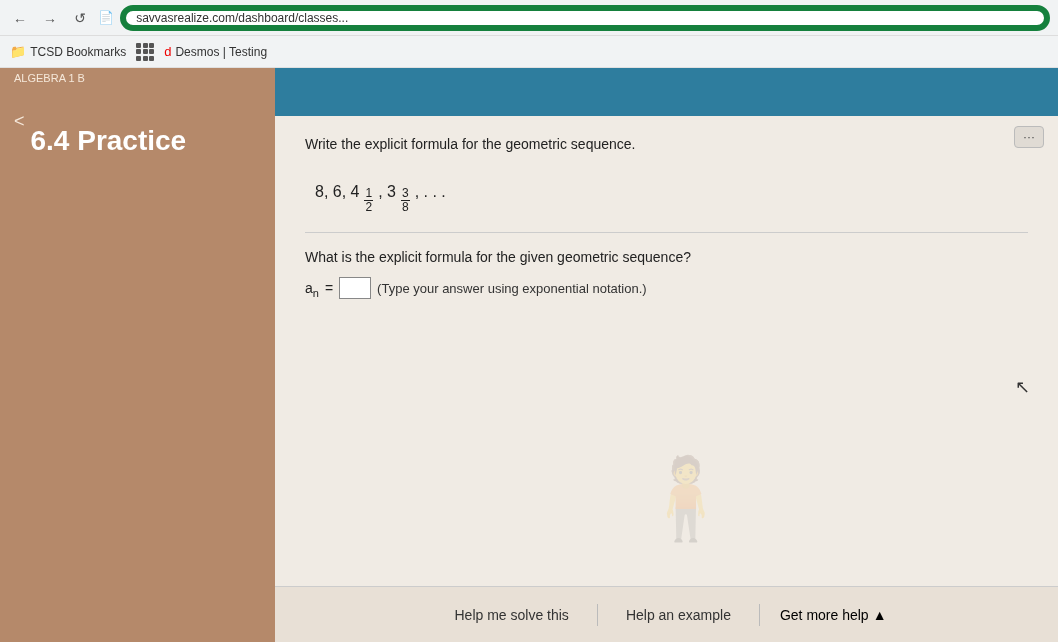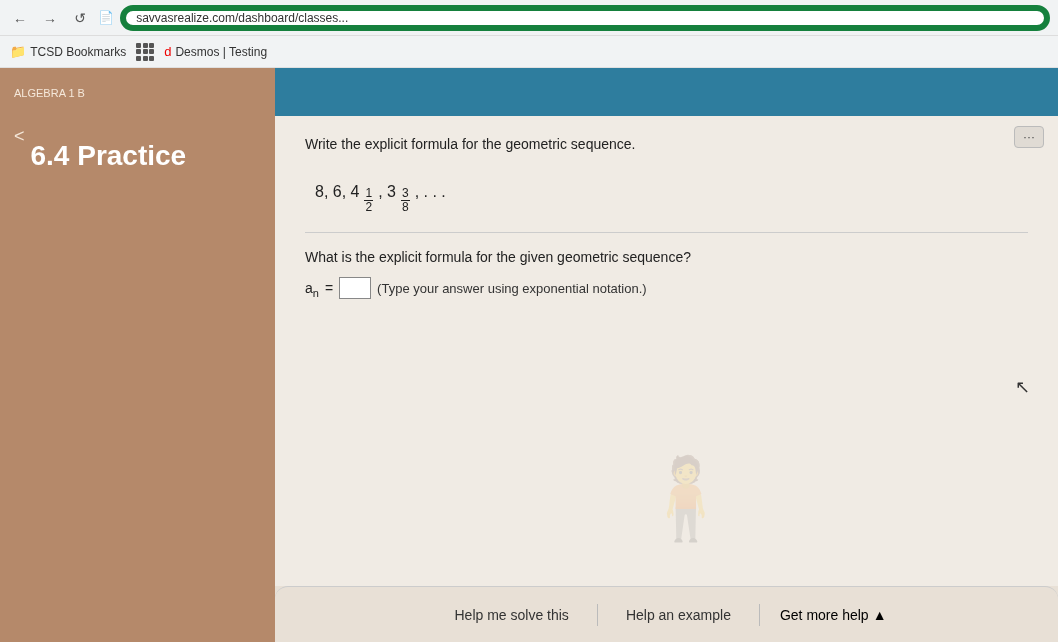--- a/index.html
+++ b/index.html
@@ -73,21 +73,21 @@
     }
 
     
     .left-sidebar {
       width: 275px;
       background: #b5896a;
       height: 100%;
       flex-shrink: 0;
       display: flex;
       flex-direction: column;
-      padding: 19px 14px;
+      padding: 4px 14px;
     }
 
     .breadcrumb {
       font-size: 11px;
       color: #f5e8da;
       margin-bottom: 2px;
     }
 
     .back-title {
       display: flex;
@@ -246,21 +246,20 @@
     .bottom-bar {
       width: 100%;
       height: 56px;
       background: #e8e0d6;
       border-top: 1px solid #ccc;
       display: flex;
       align-items: center;
       justify-content: center;
       gap: 0;
       flex-shrink: 0;
-      border-radius: 13px;
     }
 
     .bottom-btn {
       padding: 10px 28px;
       font-size: 14px;
       color: #333;
       cursor: pointer;
       background: none;
       border: none;
       font-family: Arial, sans-serif;

